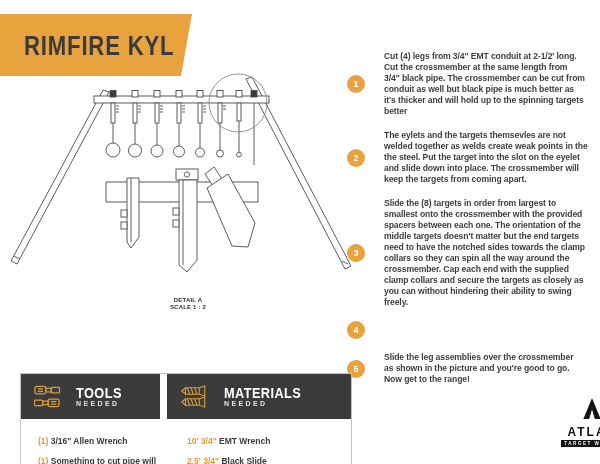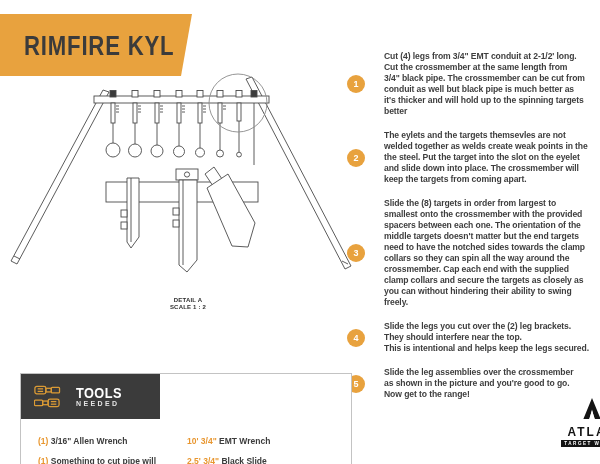--- a/index.html
+++ b/index.html
@@ -187,23 +187,20 @@
 middle targets doesn't matter but the end targets
 need to have the notched sides towards the clamp
 collars so they can spin all the way around the
 crossmember. Cap each end with the supplied
 clamp collars and secure the targets as closely as
 you can without hindering their ability to swing
 freely.</div>
     </div>
     <div class="step">
       <span class="step-num">4</span>
-      <div class="step-text">Slide the legs you cut over the (2) leg brackets.
-They should interfere near the top.
-This is intentional and helps keep the legs secured.</div>
     </div>
     <div class="step">
       <span class="step-num">5</span>
       <div class="step-text">Slide the leg assemblies over the crossmember
 as shown in the picture and you're good to go.
 Now get to the range!</div>
     </div>
   </div>
 
   <div class="panel">
@@ -221,20 +218,36 @@
             <rect x="15.5" y="15" width="12" height="8" rx="2"></rect>
             <line x1="18.5" y1="17.6" x2="24.5" y2="17.6"></line>
               <line x1="18.5" y1="20.4" x2="24.5" y2="20.4"></line>
           </g>
         </svg>
         <div>
           <div class="hdr-title">TOOLS</div>
           <div class="hdr-sub">NEEDED</div>
         </div>
       </div>
+      <div class="panel-hdr materials">
+        <svg width="33" height="23" viewBox="0 0 36 24">
+          <g stroke="#db9b35" stroke-width="1.2" fill="none">
+            <polygon points="2,6 6,2.5 6,9.5"></polygon>
+            <path d="M6,2.5 H21 M6,9.5 H21 M8,2.5 L10.5,9.5 M12,2.5 L14.5,9.5 M16,2.5 L18.5,9.5"></path>
+            <polygon points="21,2.5 27,0.5 27,11.5 21,9.5"></polygon>
+            <polygon points="2,18 6,14.5 6,21.5"></polygon>
+            <path d="M6,14.5 H21 M6,21.5 H21 M8,14.5 L10.5,21.5 M12,14.5 L14.5,21.5 M16,14.5 L18.5,21.5"></path>
+            <polygon points="21,14.5 27,12.5 27,23.5 21,21.5"></polygon>
+          </g>
+        </svg>
+        <div>
+          <div class="hdr-title">MATERIALS</div>
+          <div class="hdr-sub">NEEDED</div>
+        </div>
+      </div>
     </div>
     <div class="panel-col left">
       <div class="panel-item"><span class="qty">(1)</span><span> 3/16" Allen Wrench</span></div>
       <div class="panel-item"><span class="qty">(1)</span><span> Something to cut pipe will</span></div>
     </div>
     <div class="panel-col right">
       <div class="panel-item"><span class="qty">10' 3/4"</span><span> EMT Wrench</span></div>
       <div class="panel-item"><span class="qty">2.5' 3/4"</span><span> Black Slide</span></div>
     </div>
   </div>

